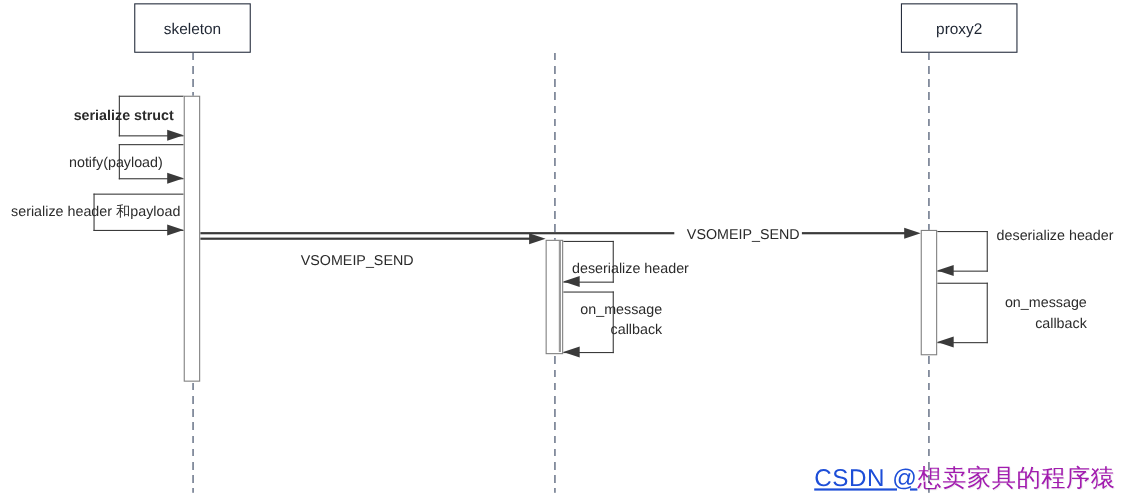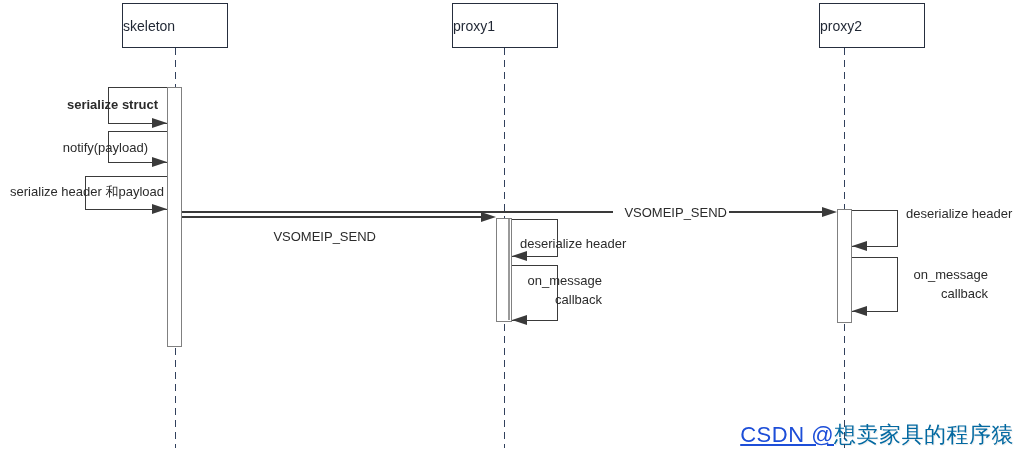--- a/index.html
+++ b/index.html
@@ -3,21 +3,21 @@
 <meta charset="utf-8">
 <style>
   html,body { margin:0; padding:0; background:#fff; }
   * { box-sizing:border-box; }
   #stage {
     position:relative; width:1020px; height:452px; background:#ffffff;
     font-family:"Liberation Sans", sans-serif; color:#2b2b2b; overflow:hidden;
   }
   .actor {
     position:absolute; width:106px; height:45px; border:1px solid #262e3e;
-    background:#fff; display:flex; align-items:center; justify-content:flex-start;
+    background:#fff; display:flex; align-items:center; justify-content:center;
     font-size:14px; color:#1f2633; z-index:4;
   }
   .lifeline {
     position:absolute; width:1px; top:48px; height:400px; z-index:1;
     background:repeating-linear-gradient(to bottom,#31405c 0 7px,transparent 7px 12px);
   }
   .hline { position:absolute; height:2px; background:#3a3a3a; z-index:2; }
   .activation {
     position:absolute; background:#fff; border:1.5px solid #808080; z-index:3;
   }
@@ -32,40 +32,37 @@
   .msg-label { position:absolute; font-size:13px; line-height:15px; z-index:5; white-space:nowrap; }
   .align-r { text-align:right; }
   .align-c { text-align:right; }
   .on-line { background:#fff; padding:0 2px; }
   .two-line { line-height:18.5px; white-space:normal; }
   .watermark {
     position:absolute; right:6px; top:420px; font-size:22px; z-index:0;
     white-space:nowrap; letter-spacing:0.5px;
   }
   .wm-prefix { color:#1d4ed8;text-decoration:underline; }
-  .wm-name { color:#0369a1; text-shadow:1px 1px 0 #efefef; }
+  .wm-name { color:#a21caf; text-shadow:1px 1px 0 #efefef; }
 </style>
 </head>
 <body>
 
 <div id="stage">
 
   <div class="watermark">
     <span class="wm-prefix">CSDN @</span><span class="wm-name">想卖家具的程序猿</span>
   </div>
 
   <div class="lifeline" style="left:175px;"></div>
   <div class="lifeline" style="left:504px;"></div>
   <div class="lifeline" style="left:844px;"></div>
 
   <div class="actor" style="left:122px; top:3px;">
     <span>skeleton</span>
-  </div>
-  <div class="actor" style="left:452px; top:3px;">
-    <span>proxy1</span>
   </div>
   <div class="actor" style="left:819px; top:3px;">
     <span>proxy2</span>
   </div>
 
   <div class="hline" style="left:182px; top:211px; width:641px;"></div>
   <span class="ah ah-r" style="left:822px; top:207px;"></span>
 
   <div class="hline" style="left:182px; top:216px; width:300px;"></div>
   <span class="ah ah-r" style="left:481px; top:212px;"></span>

